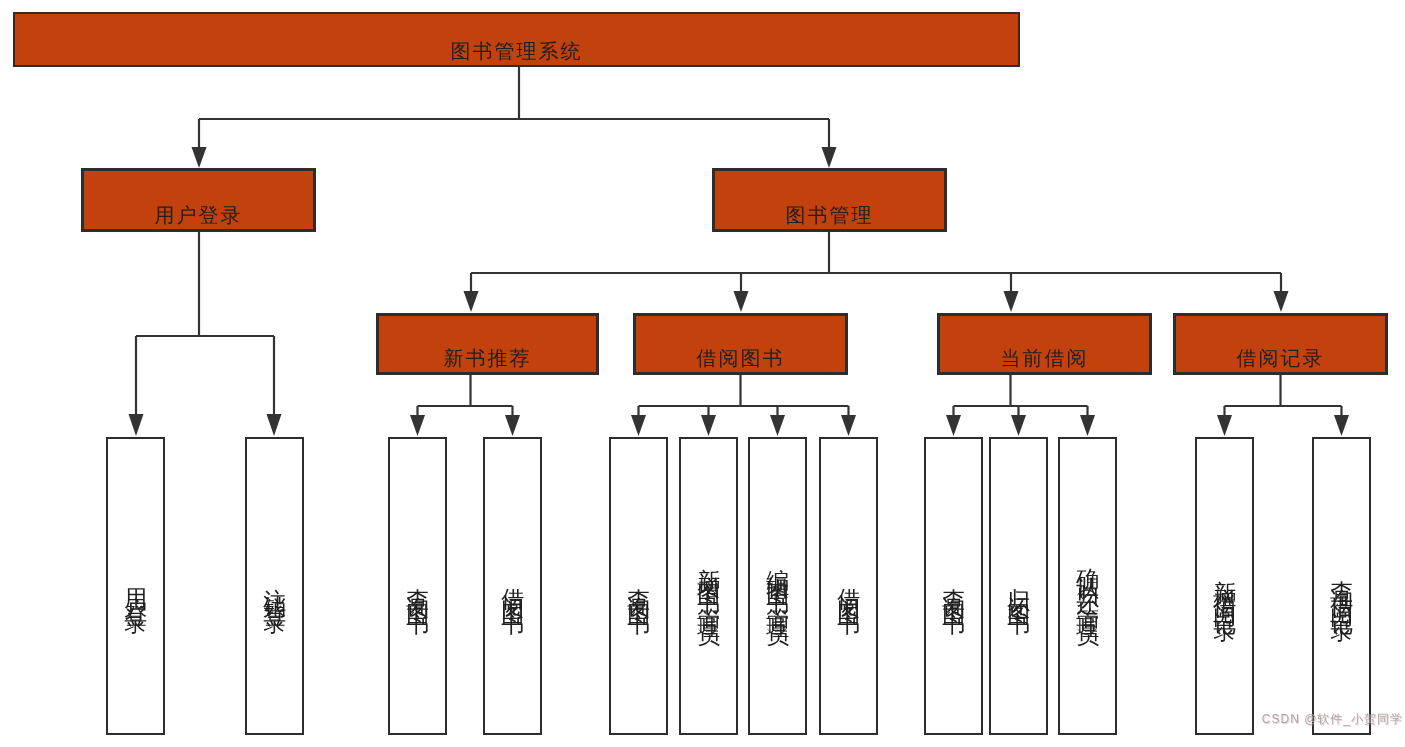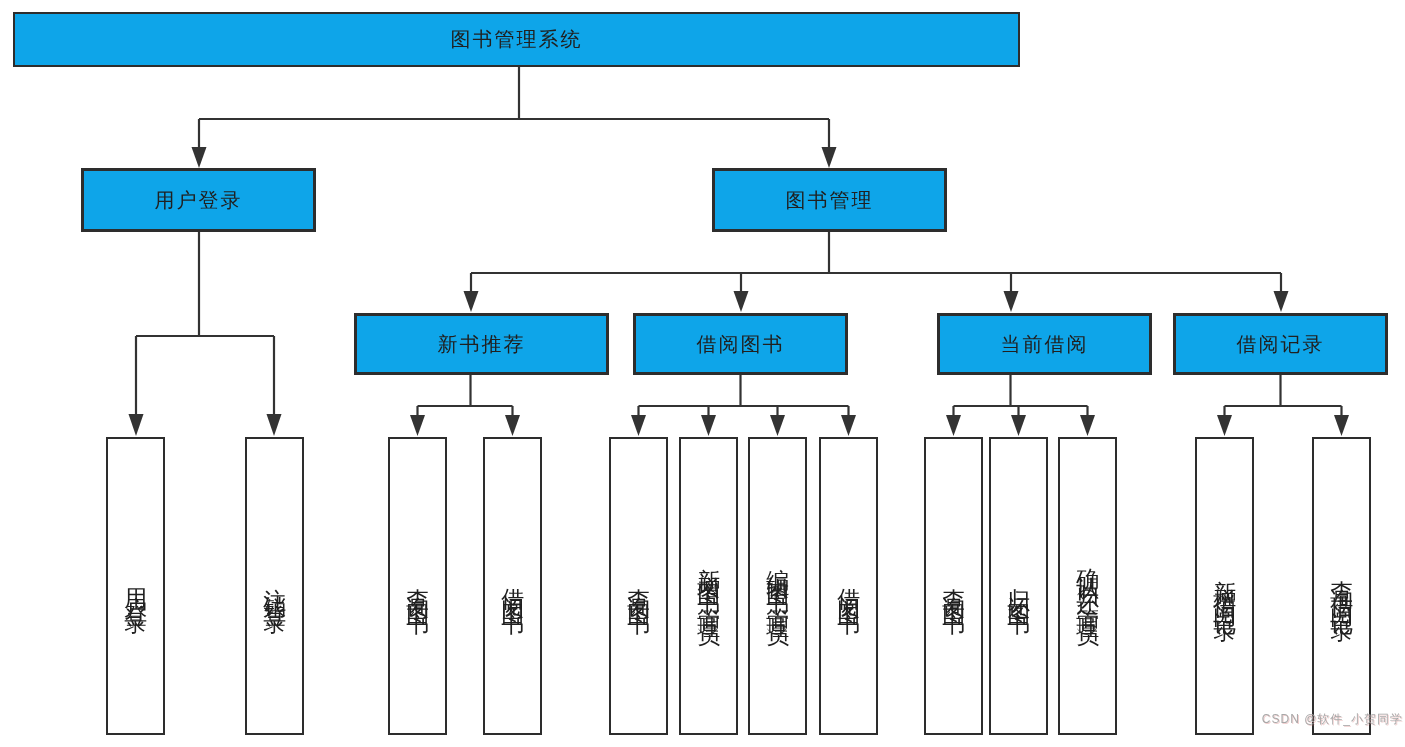--- a/index.html
+++ b/index.html
@@ -17,24 +17,24 @@
   }
   .wires {
     position: absolute;
     left: 0; top: 0;
     width: 1405px;
     height: 747px;
   }
   .node {
     position: absolute;
     box-sizing: border-box;
-    background: #0ea5e9;
+    background: #c2410c;
     border: 3px solid #2d2d2d;
     display: flex;
-    align-items: center;
+    align-items: flex-end;
     justify-content: center;
     color: #202020;
     font-size: 20px;
     letter-spacing: 2px;
     white-space: nowrap;
     z-index: 2;
   }
   .node.root {
     border-width: 2.5px;
     font-size: 20px;
@@ -140,21 +140,21 @@
     <span>图书管理系统</span>
   </div>
 
   <div class="node" style="left:81px; top:168px; width:235px; height:64px">
     <span>用户登录</span>
   </div>
   <div class="node" style="left:712px; top:168px; width:235px; height:64px">
     <span>图书管理</span>
   </div>
 
-  <div class="node" style="left:354px; top:313px; width:255px; height:62px">
+  <div class="node" style="left:376px; top:313px; width:223px; height:62px">
     <span>新书推荐</span>
   </div>
   <div class="node" style="left:633px; top:313px; width:215px; height:62px">
     <span>借阅图书</span>
   </div>
   <div class="node" style="left:937px; top:313px; width:215px; height:62px">
     <span>当前借阅</span>
   </div>
   <div class="node" style="left:1173px; top:313px; width:215px; height:62px">
     <span>借阅记录</span>

